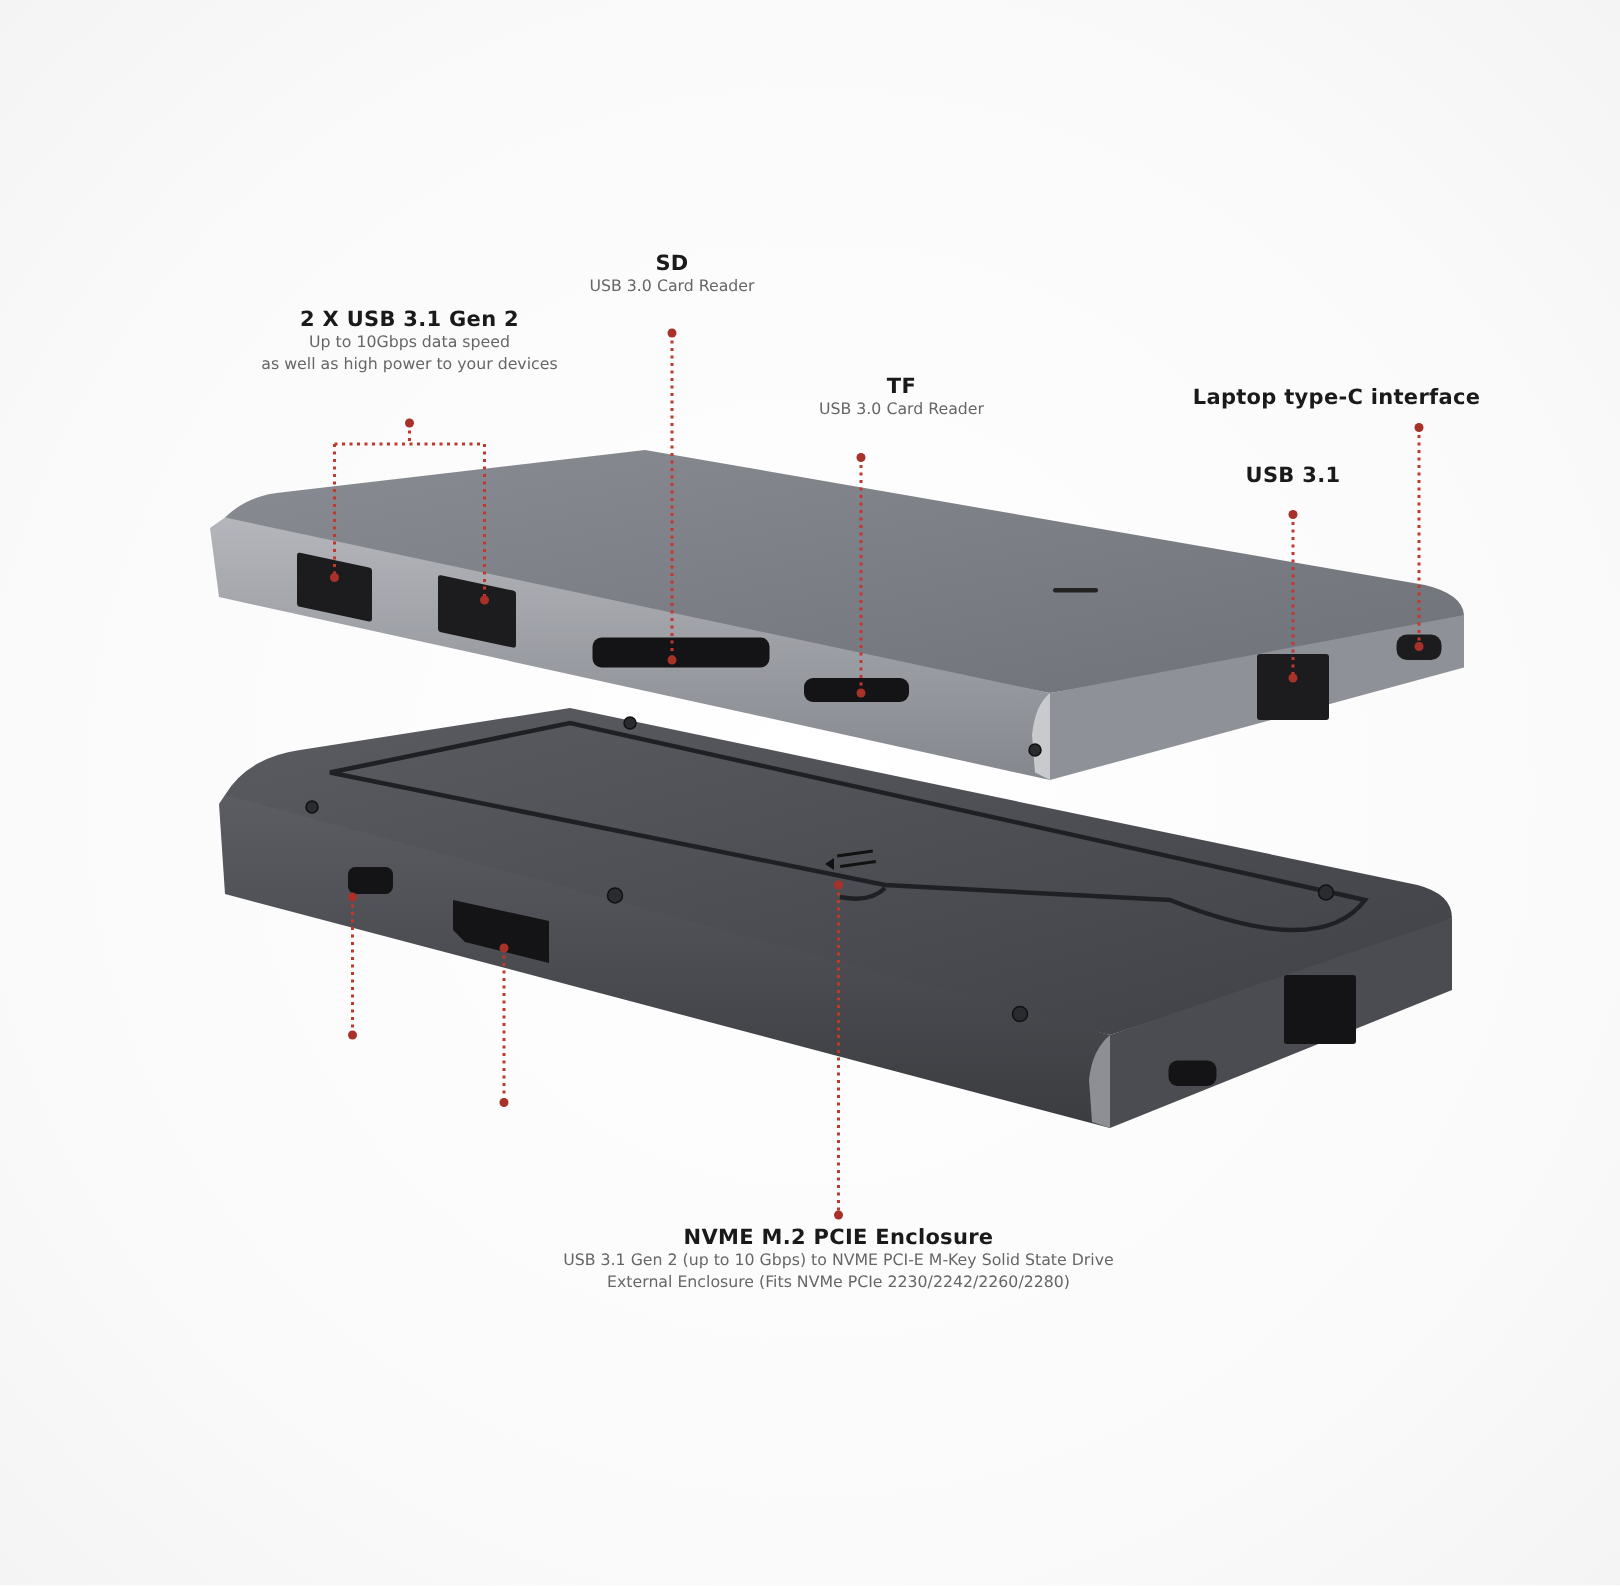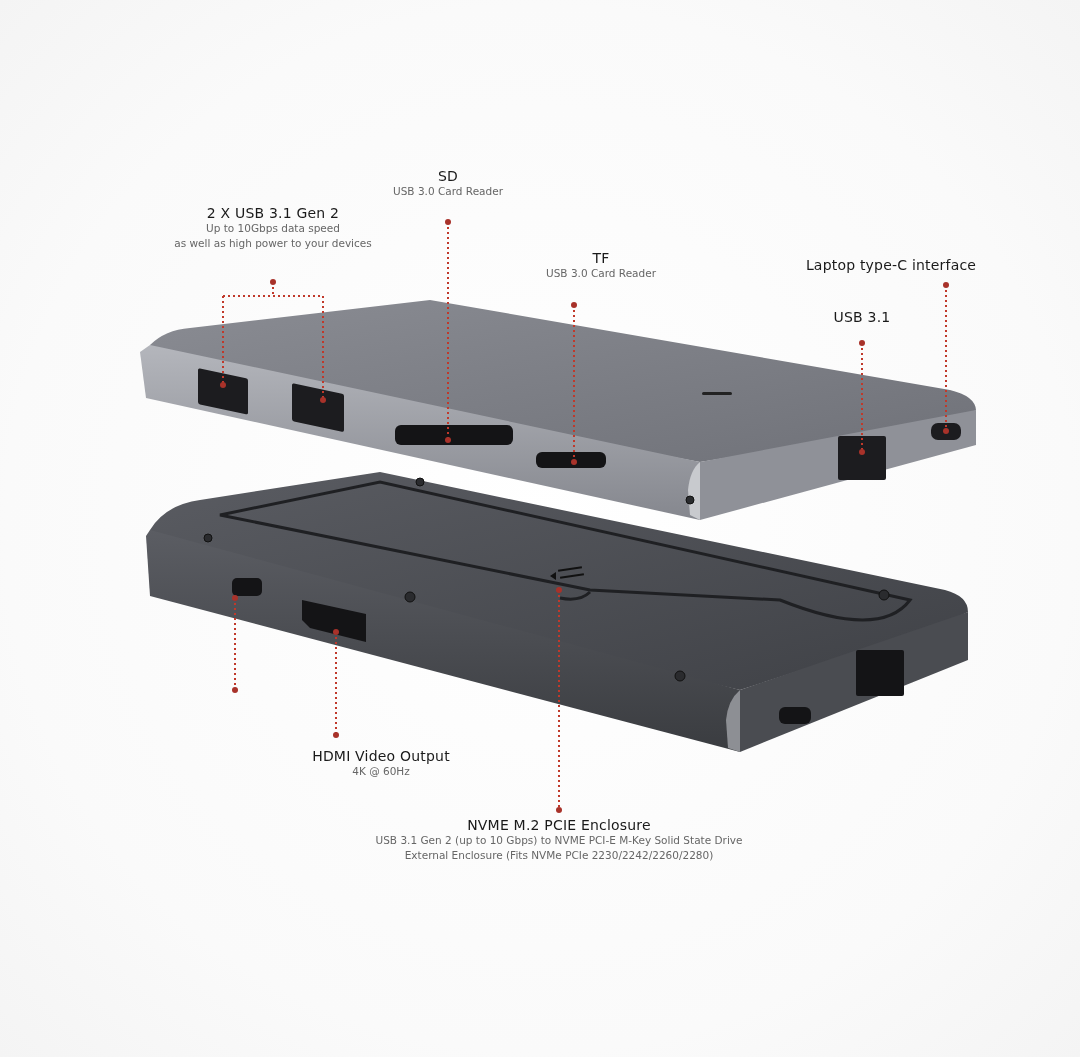--- a/index.html
+++ b/index.html
@@ -4,21 +4,21 @@
 <style>
   html, body { margin: 0; padding: 0; }
   body {
     width: 1080px; height: 1057px; overflow: hidden;
     background: #ffffff;
     font-family: "DejaVu Sans", "Liberation Sans", sans-serif;
     position: relative;
   }
   .stage { position: absolute; inset: 0; background: radial-gradient(ellipse at 50% 50%, #ffffff 0%, #fafafa 70%, #f4f4f4 100%); }
   .label { position: absolute; text-align: center; color: #1a1a1a; }
-  .label .title { font-weight: normal; font-size: 14px; letter-spacing: 0.2px; white-space: nowrap; }
+  .label .title { font-weight: bold; font-size: 14px; letter-spacing: 0.2px; white-space: nowrap; }
   .label .sub { font-size: 10.5px; color: #666; line-height: 15px; white-space: nowrap; }
   svg.art { position: absolute; left: 0; top: 0; }
 </style>
 </head>
 <body>
 
 <div class="stage">
 
   <svg class="art" width="1080" height="1057" viewBox="0 0 1080 1057">
     <defs>
@@ -141,24 +141,20 @@
 
   <div class="label" style="left:812px; top:309px; width:100px;">
     <div class="title">USB 3.1</div>
   </div>
 
   <div class="label" style="left:786px; top:257px; width:210px;">
     <div class="title">Laptop type-C interface</div>
   </div>
 
 
-  <div class="label" style="left:286px; top:748px; width:190px;">
-    <div class="title">HDMI Video Output</div>
-    <div class="sub">4K @ 60Hz</div>
-  </div>
 
   <div class="label" style="left:344px; top:817px; width:430px;">
     <div class="title">NVME M.2 PCIE Enclosure</div>
     <div class="sub">USB 3.1 Gen 2 (up to 10 Gbps) to NVME PCI-E M-Key Solid State Drive</div>
     <div class="sub">External Enclosure (Fits NVMe PCIe 2230/2242/2260/2280)</div>
   </div>
 
 </div>
 
 </body></html>

